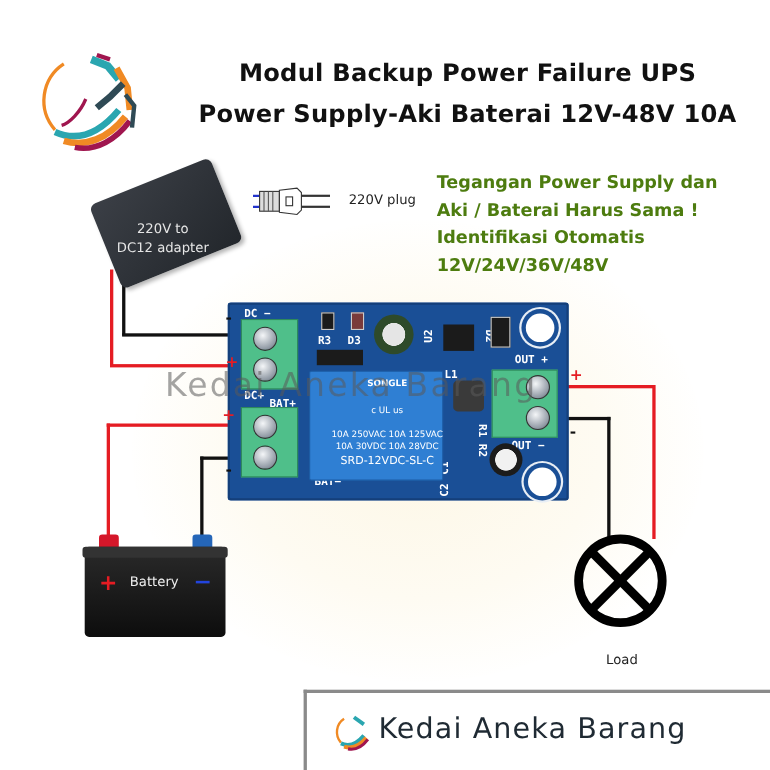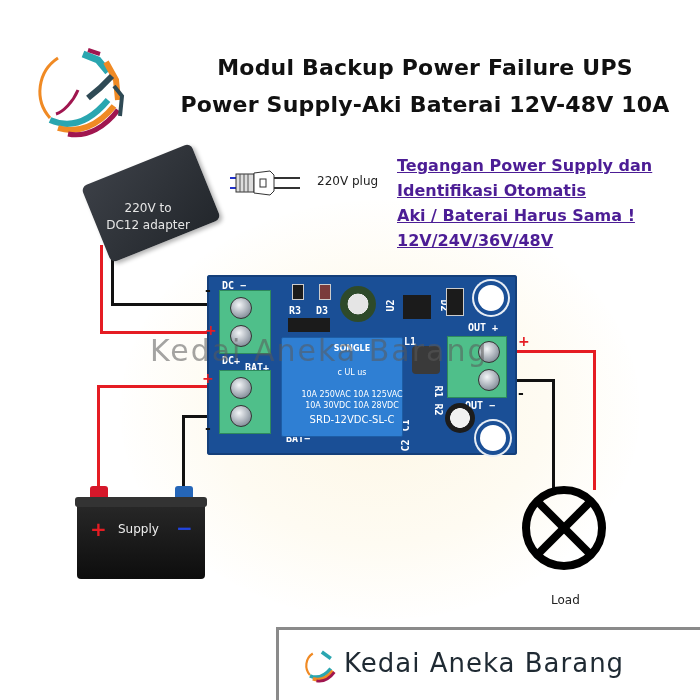--- a/index.html
+++ b/index.html
@@ -1,21 +1,21 @@
 <!DOCTYPE html>
 <html><head>
 <meta charset="utf-8">
 <style>
   html, body { margin:0; padding:0; }
   body { width:700px; height:700px; position:relative; overflow:hidden; background:#ffffff; font-family:"DejaVu Sans", sans-serif; }
   .bg-glow { position:absolute; left:120px; top:200px; width:520px; height:420px; border-radius:50%;
     background: radial-gradient(ellipse at center, #fdf7e6 0%, #fefbf2 45%, rgba(255,255,255,0) 72%); }
   .title { position:absolute; left:160px; width:530px; text-align:center; font-weight:bold; font-size:22px; color:#111; letter-spacing:0.2px; }
   .t1 { top:55px; } .t2 { top:92px; }
-  .warn { position:absolute; left:397px; top:153px; color:#4c1d95; font-weight:bold; font-size:16px; line-height:25px;text-decoration:underline; }
+  .warn { position:absolute; left:397px; top:153px; color:#4d7c0f; font-weight:bold; font-size:16px; line-height:25px; }
   .logo-big { position:absolute; left:28px; top:40px; width:100px; height:100px; }
   .wire { position:absolute; }
   .red-v { background:#e51c23; width:3px; }
   .red-h { background:#e51c23; height:3px; }
   .blk-v { background:#111; width:3px; }
   .blk-h { background:#111; height:3px; }
   .adapter { position:absolute; left:92px; top:162px; width:118px; height:82px; background:linear-gradient(150deg,#3b3f46,#23272c); border-radius:6px; transform:rotate(-22deg); box-shadow:2px 3px 4px rgba(0,0,0,.3); }
   .adapter-label { position:absolute; left:93px; top:200px; width:110px; text-align:center; color:#e6e6e6; font-size:12px; line-height:17px; }
   .plug { position:absolute; left:230px; top:169px; }
   .plug-label { position:absolute; left:317px; top:174px; font-size:12px; color:#222; }
@@ -56,22 +56,22 @@
   <path d="M40 94 C60 98 78 86 90 70" stroke="#a0164f" stroke-width="5" fill="none"></path>
   <path d="M60 58 L72 48 L84 36" stroke="#2f4a55" stroke-width="6" fill="none"></path>
   <path d="M86 46 L94 56 L92 76" stroke="#2f4a55" stroke-width="4" fill="none"></path>
 </svg>
 
 <div class="title t1">Modul Backup Power Failure UPS</div>
 <div class="title t2">Power Supply-Aki Baterai 12V-48V 10A</div>
 
 <div class="warn">
   <div>Tegangan Power Supply dan</div>
+  <div>Aki / Baterai Harus Sama !</div>
   <div>Identifikasi Otomatis</div>
-  <div>Aki / Baterai Harus Sama !</div>
   <div>12V/24V/36V/48V</div>
 </div>
 
 <div class="wire red-v" style="left:100px; top:245px; height:88px;"></div>
 <div class="wire red-h" style="left:100px; top:331px; width:120px;"></div>
 <div class="wire blk-v" style="left:111px; top:250px; height:55px;"></div>
 <div class="wire blk-h" style="left:111px; top:303px; width:110px;"></div>
 <div class="wire red-h" style="left:97px; top:385px; width:123px;"></div>
 <div class="wire red-v" style="left:97px; top:385px; height:108px;"></div>
 <div class="wire blk-h" style="left:182px; top:415px; width:40px;"></div>
@@ -153,21 +153,21 @@
 <div class="polarity" style="left:518px; top:333px; color:#e51c23;">+</div>
 <div class="polarity" style="left:518px; top:385px; color:#111;">-</div>
 
 <div class="watermark">Kedai Aneka Barang</div>
 
 <div class="post" style="left:90px; top:486px; background:#d5172a;"></div>
 <div class="post" style="left:175px; top:486px; background:#2566b8;"></div>
 <div class="battery"></div>
 <div class="bat-top"></div>
 <div class="polarity" style="left:90px; top:517px; color:#e51c23; font-size:20px;">+</div>
-<div class="bat-label">Supply</div>
+<div class="bat-label">Battery</div>
 <div class="polarity" style="left:176px; top:516px; color:#2244dd; font-size:20px;">−</div>
 
 <svg class="load" viewBox="0 0 88 88">
   <circle cx="44" cy="44" r="38" fill="none" stroke="#000" stroke-width="8"></circle>
   <line x1="18" y1="18" x2="70" y2="70" stroke="#000" stroke-width="8"></line>
   <line x1="70" y1="18" x2="18" y2="70" stroke="#000" stroke-width="8"></line>
 </svg>
 <div class="load-label">Load</div>
 
 <div class="footer-box"></div>

